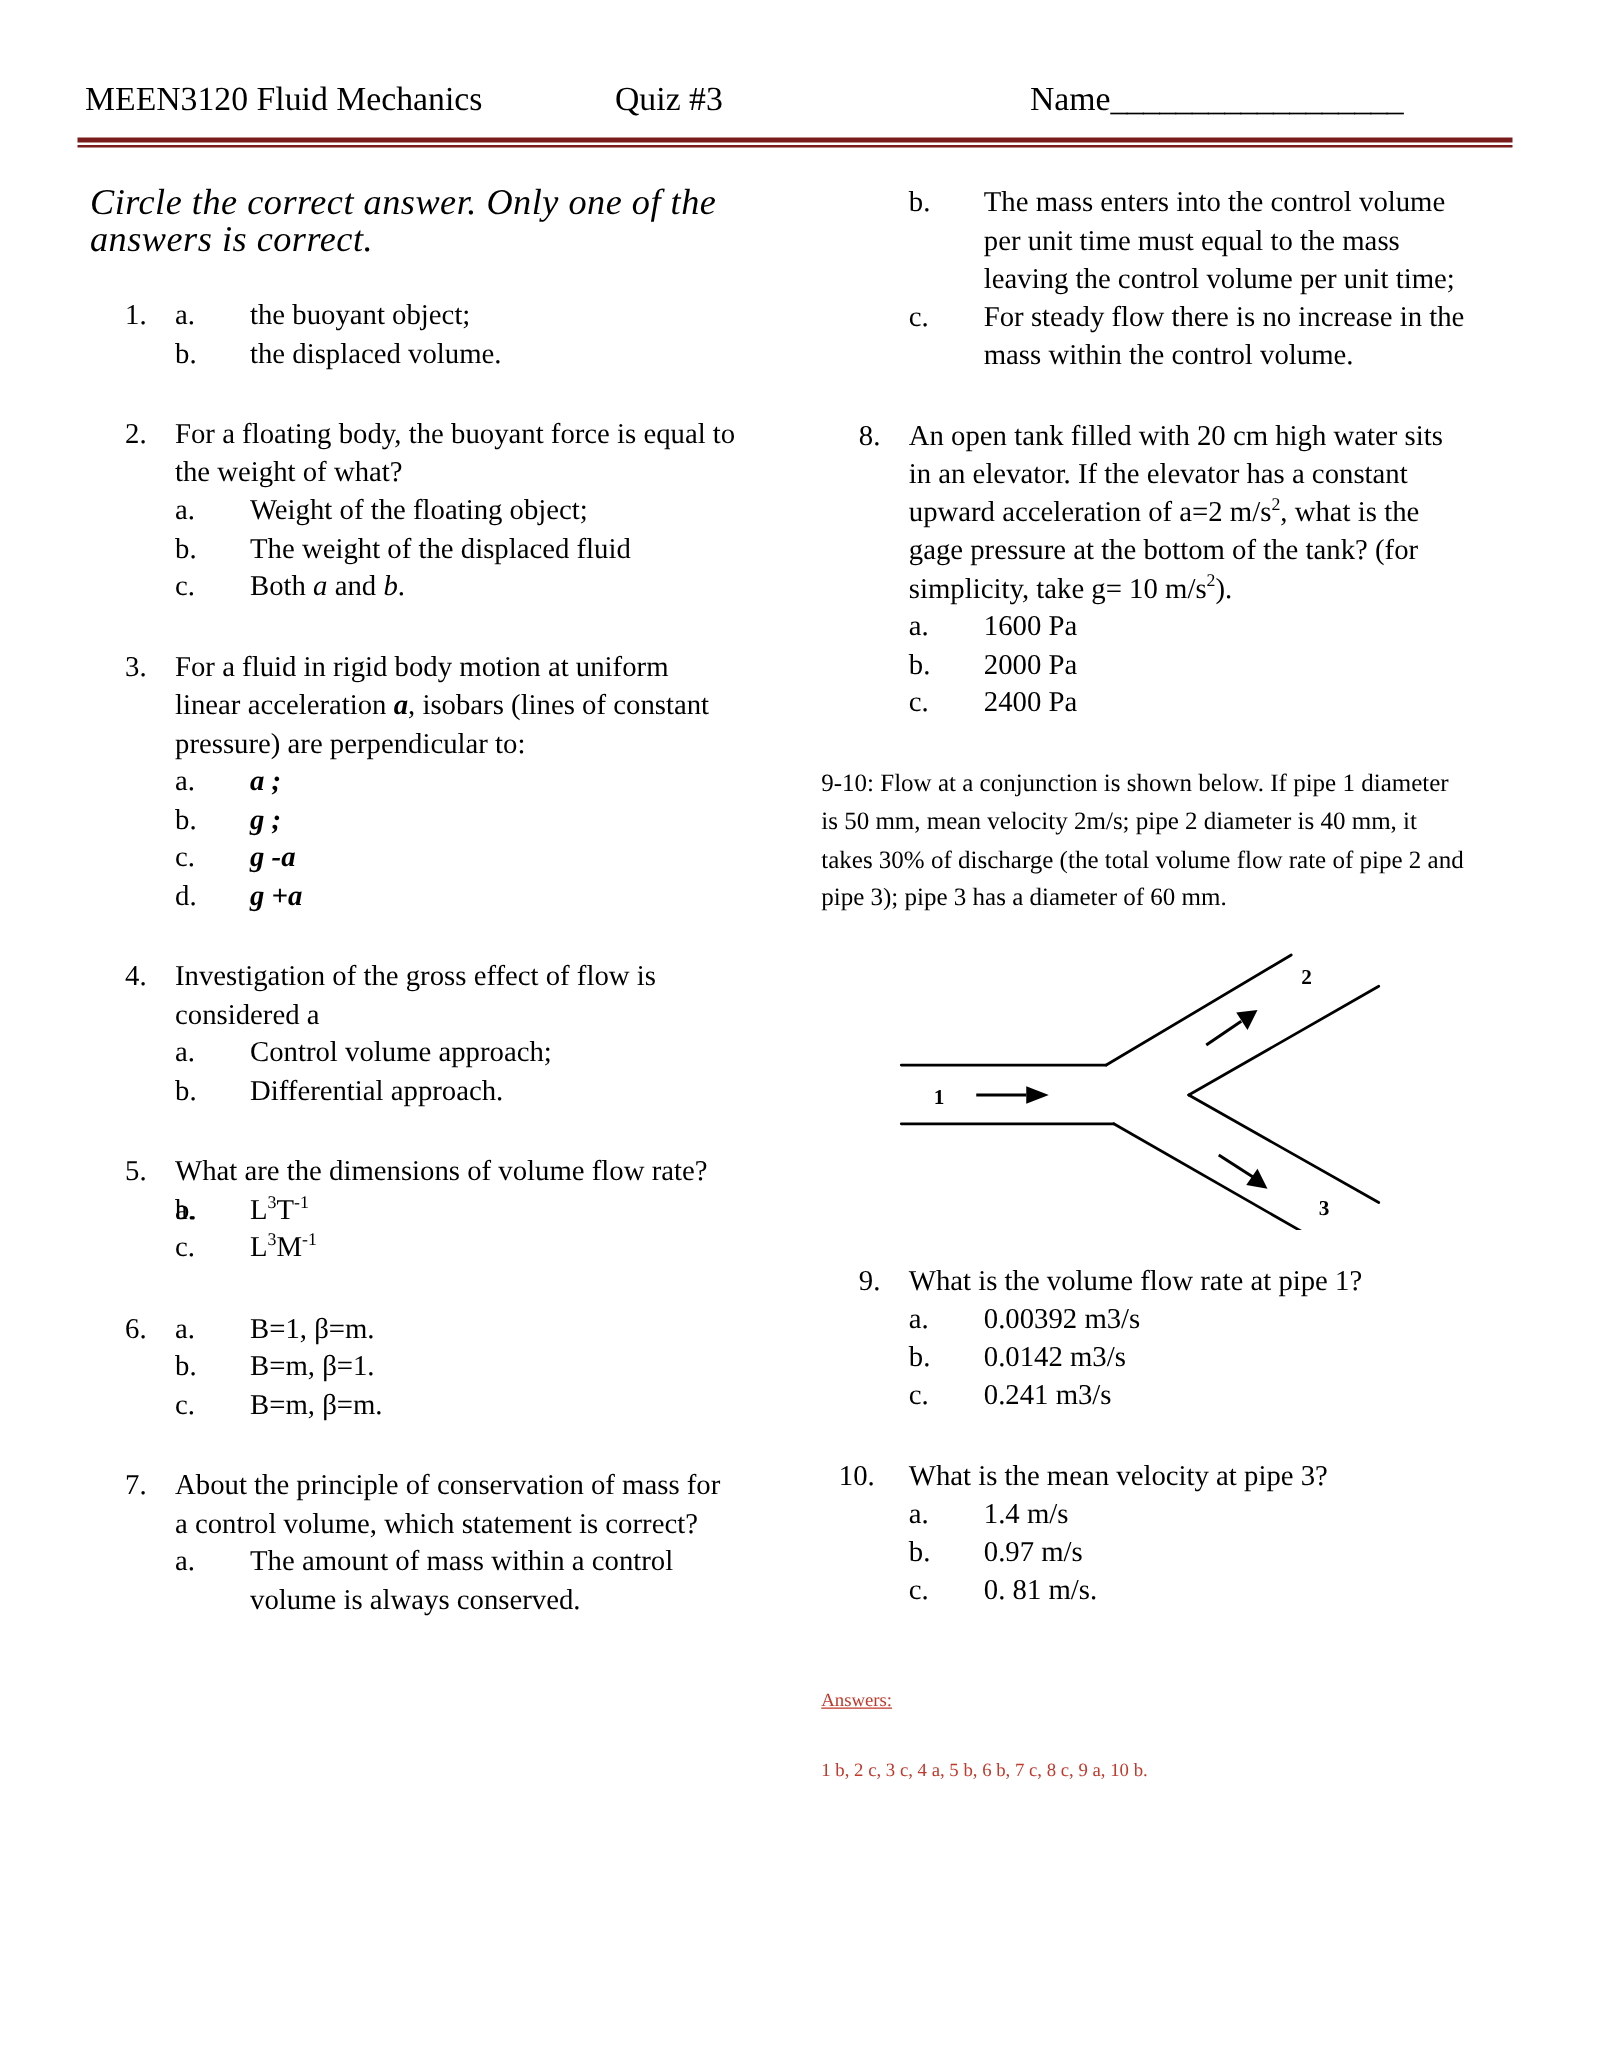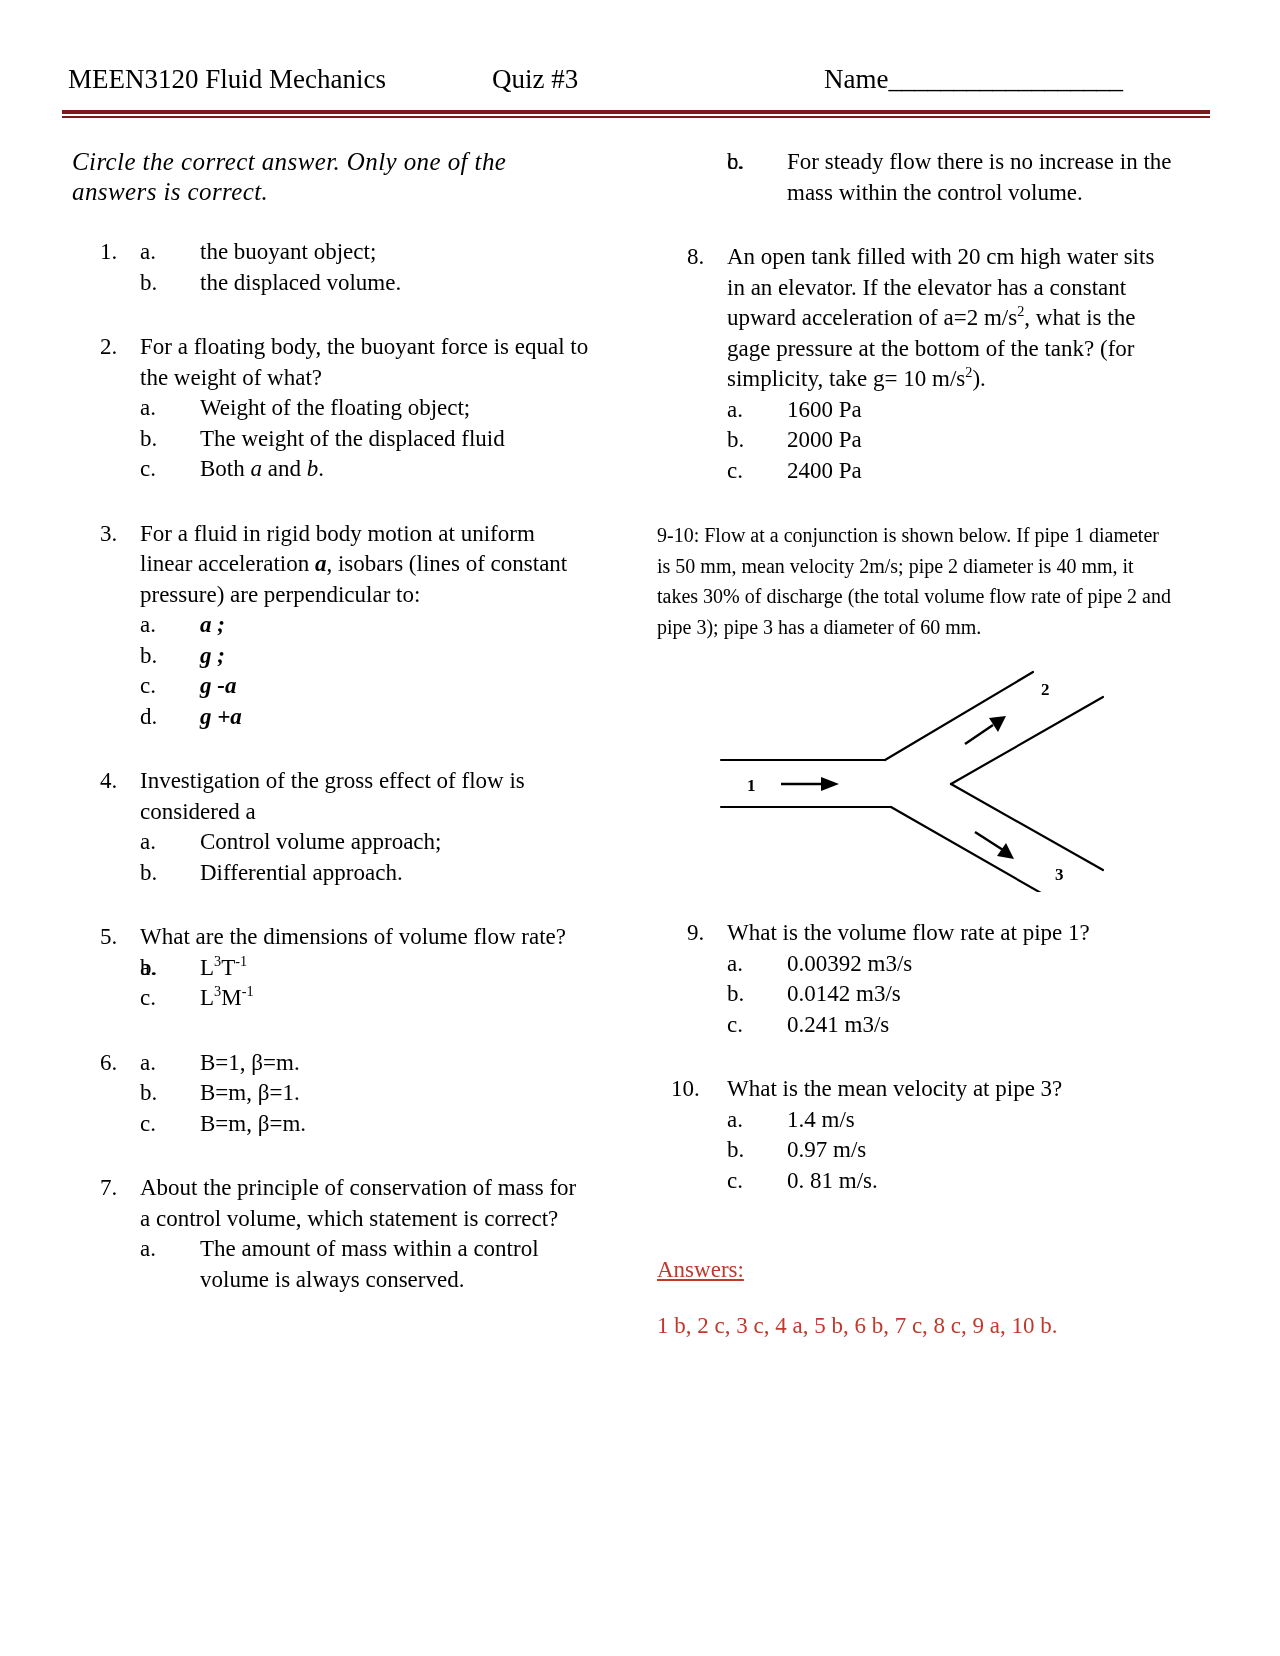--- a/index.html
+++ b/index.html
@@ -76,21 +76,21 @@
     gap: 60px;
     margin-top: 28px;
   }
   .col {
     width: 527px;
     flex: 0 0 527px;
   }
 
   .intro {
     font-style: italic;
-    font-size: 25px;
+    font-size: 29px;
     line-height: 30px;
     letter-spacing: 0.4px;
     margin: 0 0 30px 10px;
   }
 
   
   .q {
     position: relative;
     margin: 0 0 34px 0;
     padding-left: 78px;
@@ -150,21 +150,21 @@
     margin: 10px 0 26px 0;
     text-align: center;
   }
   .diagram svg { display: block; margin: 0 auto; }
 
   
   .answers {
     margin-top: 58px;
     margin-left: 8px;
     color: #c0392b;
-    font-size: 23px;
+    font-size: 15px;
     line-height: 31px;
   }
   .answers .a-title {
     text-decoration: underline;
     display: block;
   }
   .answers .a-list { display: block; margin-top: 25px; }
 </style>
 </head>
 <body>
@@ -306,20 +306,21 @@
       </div>
 
     </div>
 
     <div class="col">
 
       <div class="q">
         <ul class="opts">
           <li>
             <span class="ltr">b.</span>
+            <span class="otxt">The mass enters into the control volume per unit time must equal to the mass leaving the control volume per unit time;</span>
           </li>
           <li>
             <span class="ltr">c.</span>
             <span class="otxt">For steady flow there is no increase in the mass within the control volume.</span>
           </li>
         </ul>
       </div>
 
       <div class="q">
         <span class="num">8.</span>

